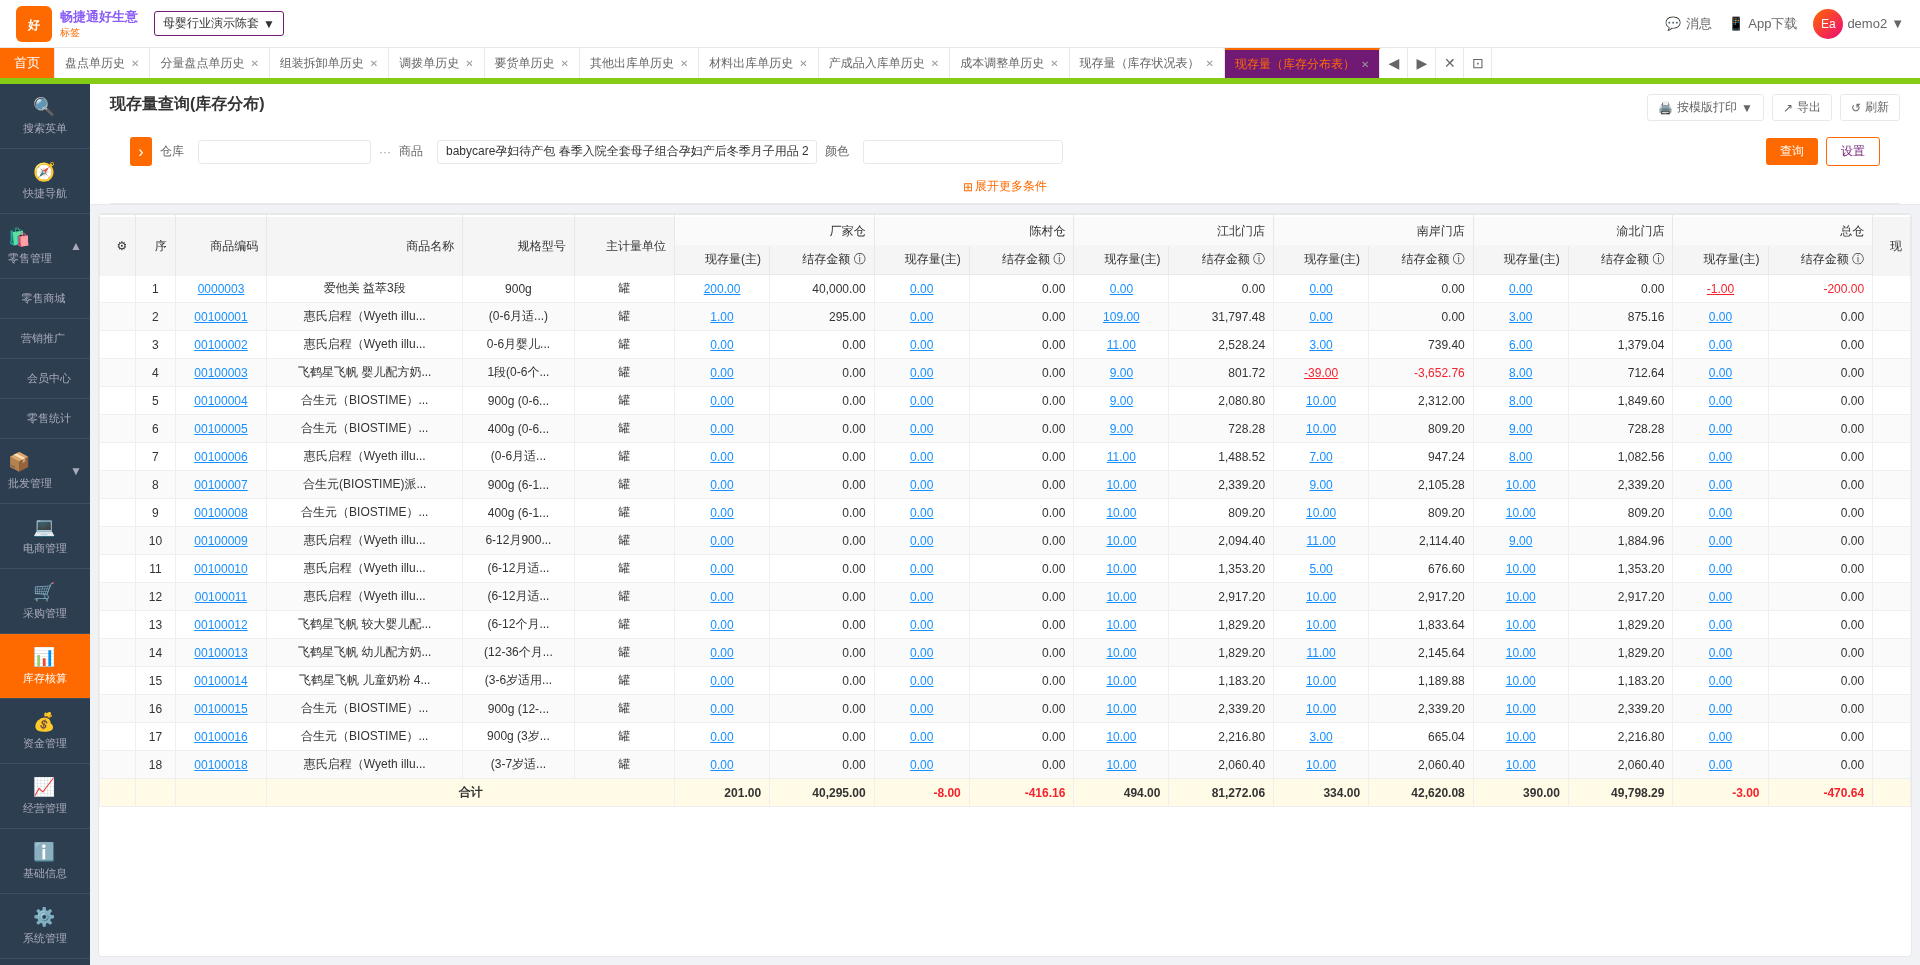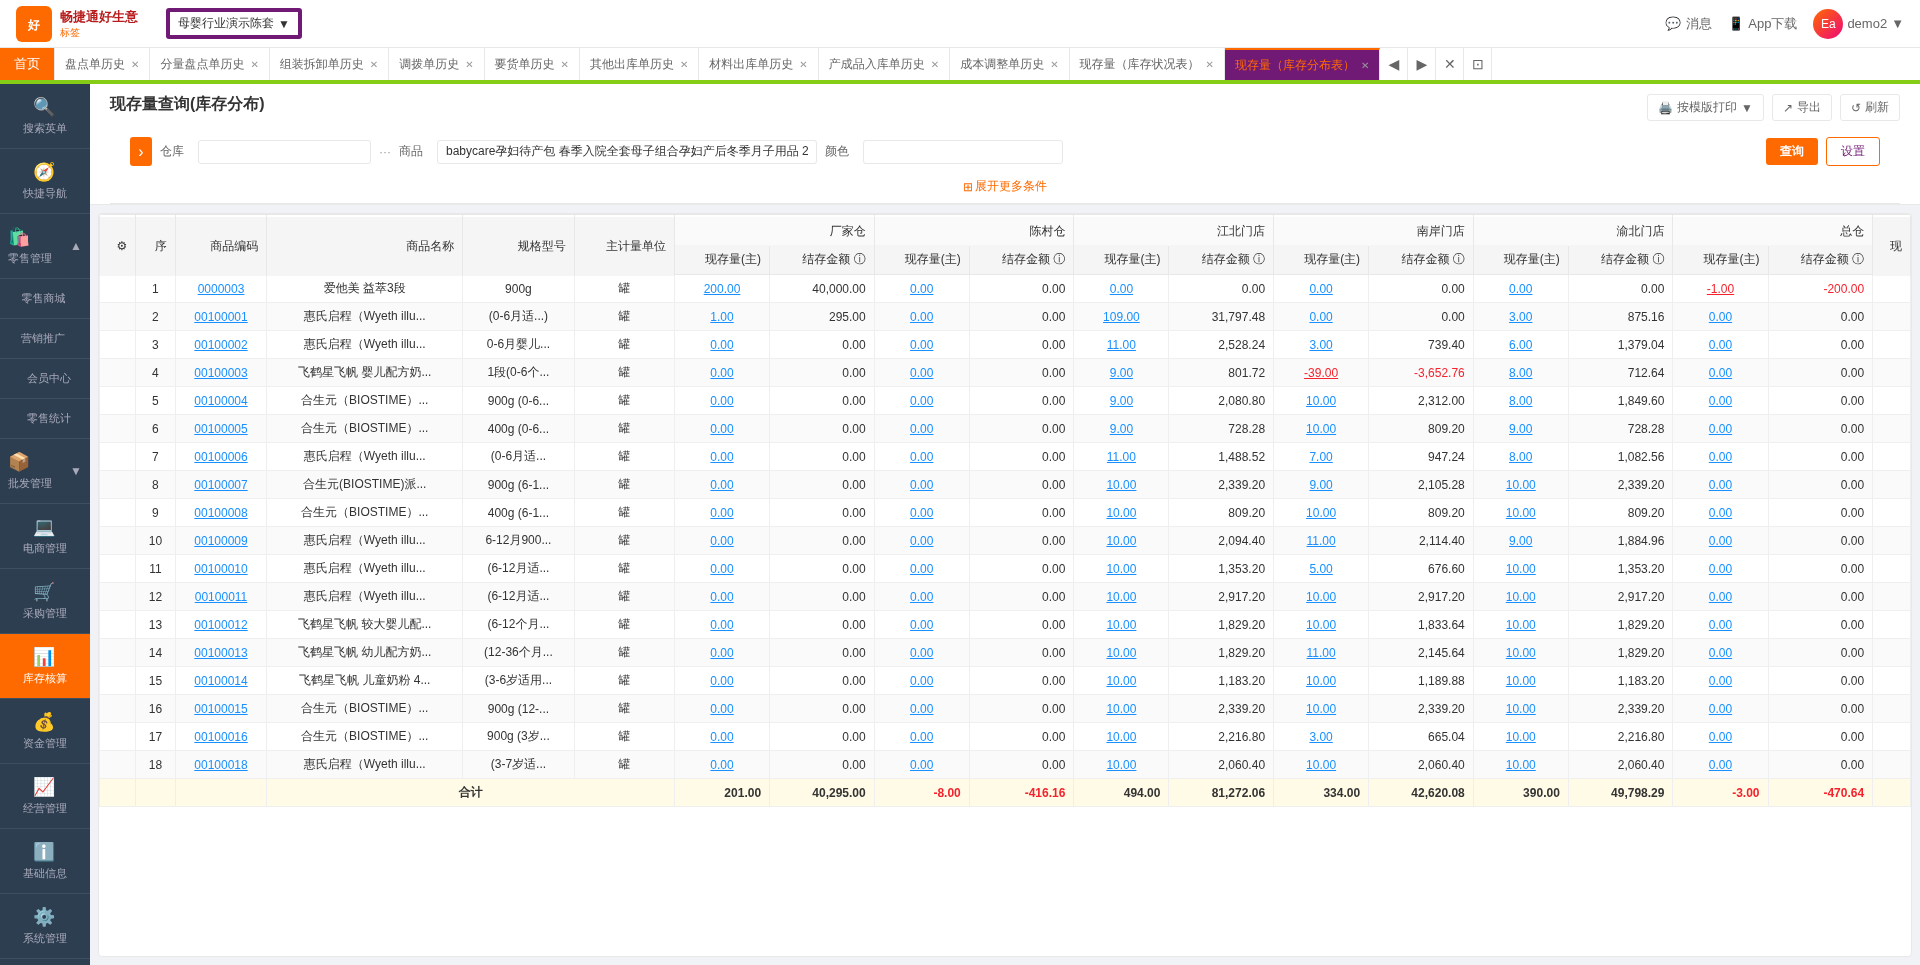--- a/index.html
+++ b/index.html
@@ -40,21 +40,21 @@
       display: flex; align-items: center; justify-content: center;
       color: #fff; font-size: 12px;
     }
 
     
     .tab-bar {
       height: 36px;
       background: #fff;
       display: flex;
       align-items: stretch;
-      border-bottom: 4px solid #84cc16;
+      border-bottom: 6px solid #84cc16;
       overflow: hidden;
     }
     .tab-item {
       display: flex;
       align-items: center;
       padding: 0 10px;
       border-right: 1px solid #e8e8e8;
       font-size: 12px;
       color: #666;
       cursor: pointer;
@@ -155,21 +155,20 @@
       color: #666;
     }
     .btn-primary {
       background: #ff6a00;
       color: #fff;
       border: none;
       padding: 5px 14px;
       border-radius: 3px;
       cursor: pointer;
       font-size: 12px;
-      font-weight: bold;
     }
     .btn-secondary {
       background: #fff;
       color: #701a75;
       border: 1px solid #ff6a00;
       padding: 5px 14px;
       border-radius: 3px;
       cursor: pointer;
       font-size: 12px;
     }
@@ -286,24 +285,24 @@
 
 <div class="top-bar">
   <div class="logo-area">
     <div class="logo-icon">
       <svg width="24" height="24" viewBox="0 0 24 24" fill="none">
         <rect width="24" height="24" rx="4" fill="#ff6a00"></rect>
         <text x="12" y="17" text-anchor="middle" font-size="12" fill="white" font-weight="bold">好</text>
       </svg>
     </div>
     <div>
-      <div style="font-size:13px;font-weight:600;color:#b91c1c">畅捷通好生意</div>
+      <div style="font-size:13px;font-weight:600;color:#8b5cf6">畅捷通好生意</div>
       <div style="font-size:10px;color:#ff6a00">标签</div>
     </div>
-    <div style="display:flex;align-items:center;gap:4px;margin-left:20px;border:4px solid #701a75;border-radius:3px;padding:3px 8px;cursor:pointer">
+    <div style="display:flex;align-items:center;gap:4px;margin-left:8px;border:1px solid #701a75;border-radius:3px;padding:3px 8px;cursor:pointer">
       <span>母婴行业演示陈套</span>
       <span>▼</span>
     </div>
   </div>
   <div class="top-right">
     <div class="top-right-item">
       <span>💬</span>
       <span>消息</span>
     </div>
     <div class="top-right-item">

